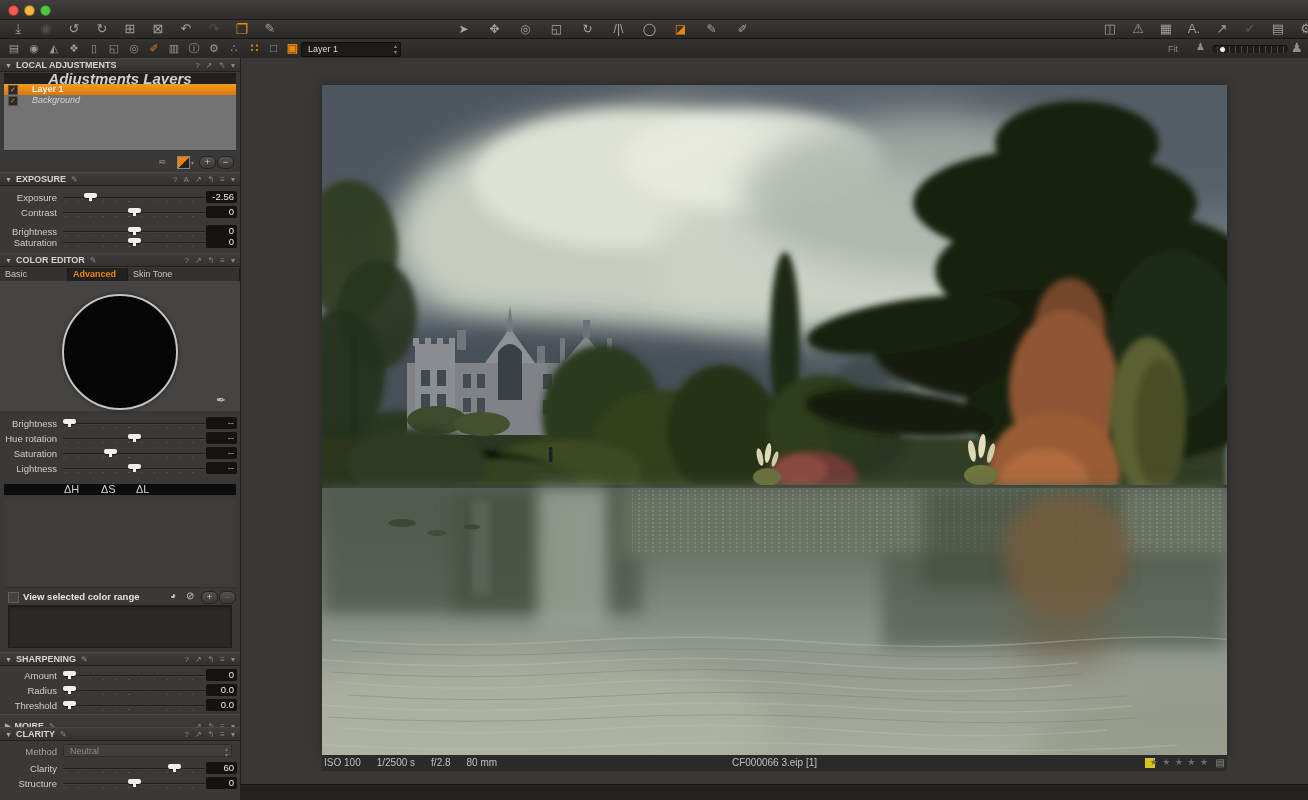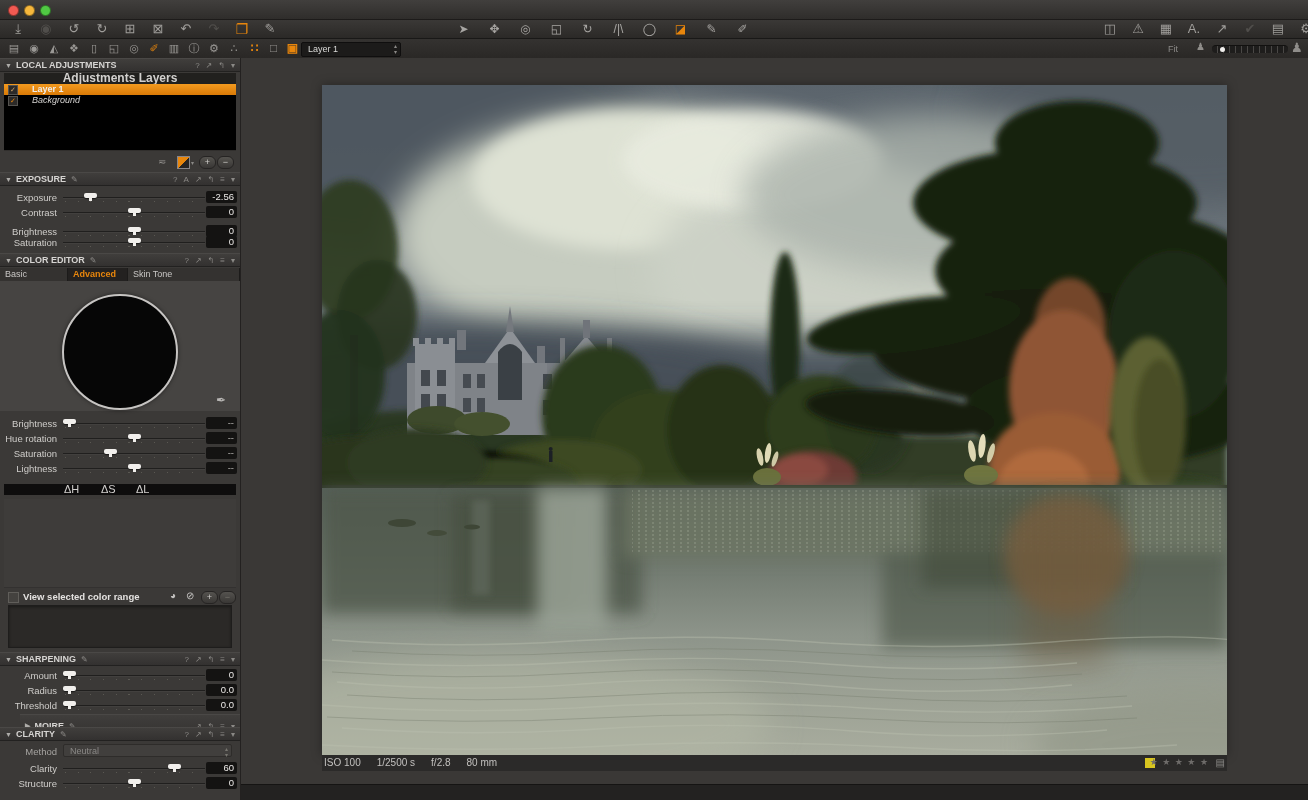--- a/index.html
+++ b/index.html
@@ -43,22 +43,22 @@
   .panel{position:absolute;left:0;width:240px;}
   .phead{position:absolute;left:0;right:0;top:0;height:14px;display:flex;align-items:center;
     background:linear-gradient(#403e3c,#333130);border-top:1px solid #4a4846;border-bottom:1px solid #222120;
     font-size:9px;font-weight:bold;color:#d6d4d2;padding:0 5px;box-sizing:border-box;}
   .pcaret{font-size:7px;color:#aeaca9;margin-right:4px;}
   .pedit{font-size:8px;color:#8a8885;margin-left:5px;font-weight:normal;}
   .hicons{margin-left:auto;display:flex;gap:6px;font-size:8px;color:#8a8885;font-weight:normal;}
   .hicons span{display:inline-block;}
   
   .lsubhead{position:absolute;left:4px;right:4px;top:15px;height:11px;background:#21201e;
-    font-size:12px;font-weight:bold;color:#d2d0ce;text-align:center;line-height:11px;}
-  .lrow{position:absolute;left:4px;right:4px;height:11px;background:#000000;border-bottom:1px solid #312f2d;}
+    font-size:15px;font-weight:bold;color:#d2d0ce;text-align:center;line-height:11px;font-style:italic;}
+  .lrow{position:absolute;left:4px;right:4px;height:11px;background:#737373;border-bottom:1px solid #312f2d;}
   .lrow.sel{background:linear-gradient(#f39a1f,#d97a07);}
   .lrow .chk{position:absolute;left:4px;top:1px;width:8px;height:8px;background:#2c2a28;border:1px solid #55534f;
     font-size:7px;line-height:8px;color:#caa26a;text-align:center;}
   .lrow .lname{position:absolute;left:28px;top:0;font-size:9px;line-height:11px;color:#efedeb;font-weight:bold;}
   .lrow .lname.italic{font-style:italic;font-weight:normal;color:#d6d4d2;}
   .lfooter{position:absolute;left:0;right:0;top:97px;height:14px;}
   .lfooter .blend{position:absolute;left:158px;top:1px;font-size:10px;color:#9a9895;}
   .maskbox{position:absolute;left:177px;top:1px;width:11px;height:11px;border:1px solid #88868a;
     background:linear-gradient(135deg,#e8860c 50%,#262423 50%);}
   .lfooter .caret{position:absolute;left:191px;top:4px;font-size:6px;color:#8a8886;}
@@ -395,21 +395,21 @@
       <span class="strackwrap">
           <span class="strack"></span>
           <span class="sticks"></span>
         <span class="shandle" style="left: 4%;"></span>
         </span>
       <span class="sval">0.0</span>
     </div>
   </div>
 
   <div class="panel" style="top:656px;height:13px;">
-    <div class="phead" style="height:24px;margin-left:20px;">
+    <div class="phead" style="height:24px;">
       <span class="pcaret">▶</span>
       <span>MOIRE</span>
       <span class="pedit">✎</span>
       <span class="hicons">
         <span>↗</span>
         <span>↰</span>
         <span>≡</span>
         <span>▾</span>
       </span>
     </div>
@@ -655,19 +655,20 @@
     </svg>
   </div>
 
   <div class="vstatus">
     <div class="meta">
       <span>ISO 100</span>
       <span>1/2500 s</span>
       <span>f/2.8</span>
       <span>80 mm</span>
     </div>
+    <div class="fname">CF000066 3.eip [1]</div>
     <span class="tagsq" style="background: rgb(216, 197, 32);"></span>
     <span class="stars">★ ★ ★ ★ ★</span>
     <span class="eipbadge">▤</span>
   </div>
 
   <div class="bottomstrip"></div>
 </div>
 
 </body></html>

